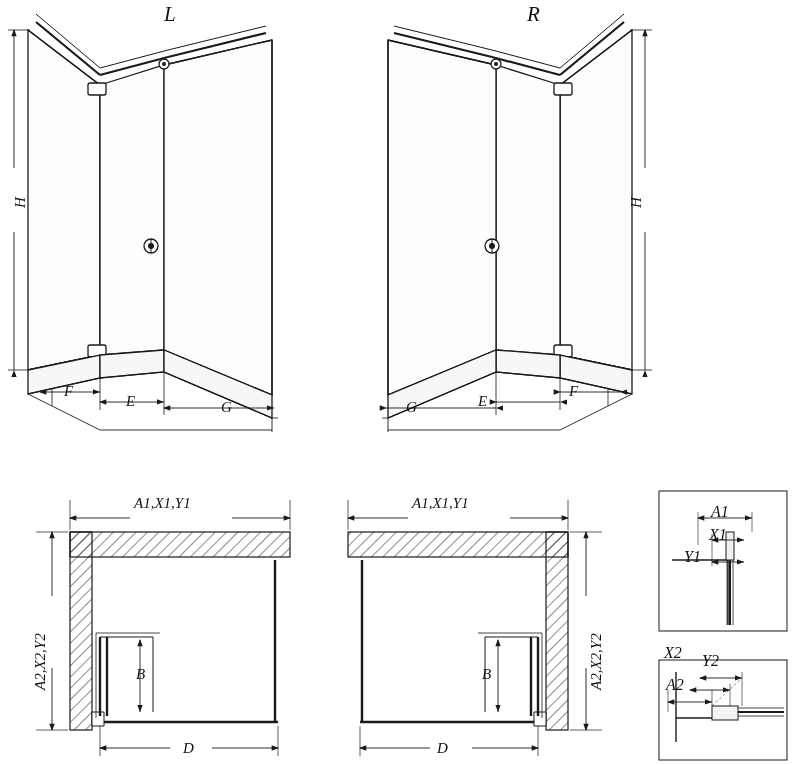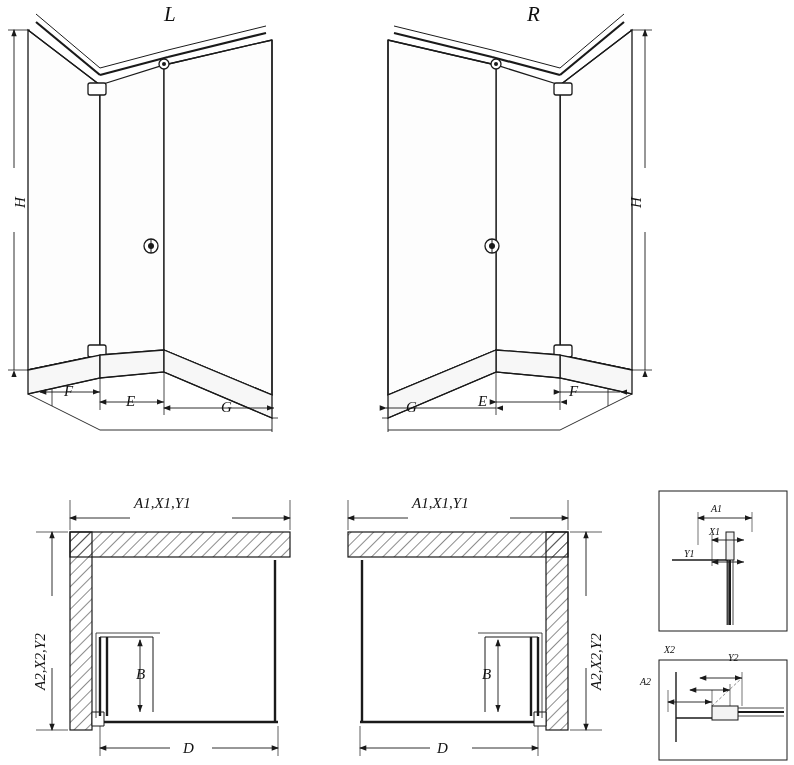--- a/index.html
+++ b/index.html
@@ -32,21 +32,21 @@
     white-space: nowrap;
     user-select: none;
   }
   .lbl-big {
     font-size: 21px;
   }
   .lbl-med {
     font-size: 15px;
   }
   .lbl-sm {
-    font-size: 10px;
+    font-size: 16px;
   }
   .rot {
     transform: rotate(-90deg);
     transform-origin: left top;
   }
 </style>
 </head>
 <body>
 
 <div id="sheet">
@@ -304,17 +304,17 @@
 
   <div class="lbl lbl-med" style="left:412px; top:495px;">A1,X1,Y1</div>
   <div class="lbl lbl-med rot" style="left:588px; top:690px;">A2,X2,Y2</div>
   <div class="lbl lbl-med" style="left:482px; top:666px;">B</div>
   <div class="lbl lbl-med" style="left:437px; top:740px;">D</div>
 
   <div class="lbl lbl-sm" style="left:711px; top:503px;">A1</div>
   <div class="lbl lbl-sm" style="left:709px; top:526px;text-align:center;">X1</div>
   <div class="lbl lbl-sm" style="left:684px; top:548px;font-family:Liberation Serif, serif;">Y1</div>
 
-  <div class="lbl lbl-sm" style="left:640px; top:676px;text-align:right;">A2</div>
+  <div class="lbl lbl-sm" style="left:666px; top:676px;text-align:right;">A2</div>
   <div class="lbl lbl-sm" style="left:664px; top:644px;">X2</div>
-  <div class="lbl lbl-sm" style="left:728px; top:652px;">Y2</div>
+  <div class="lbl lbl-sm" style="left:702px; top:652px;">Y2</div>
 
 </div>
 
 </body></html>

